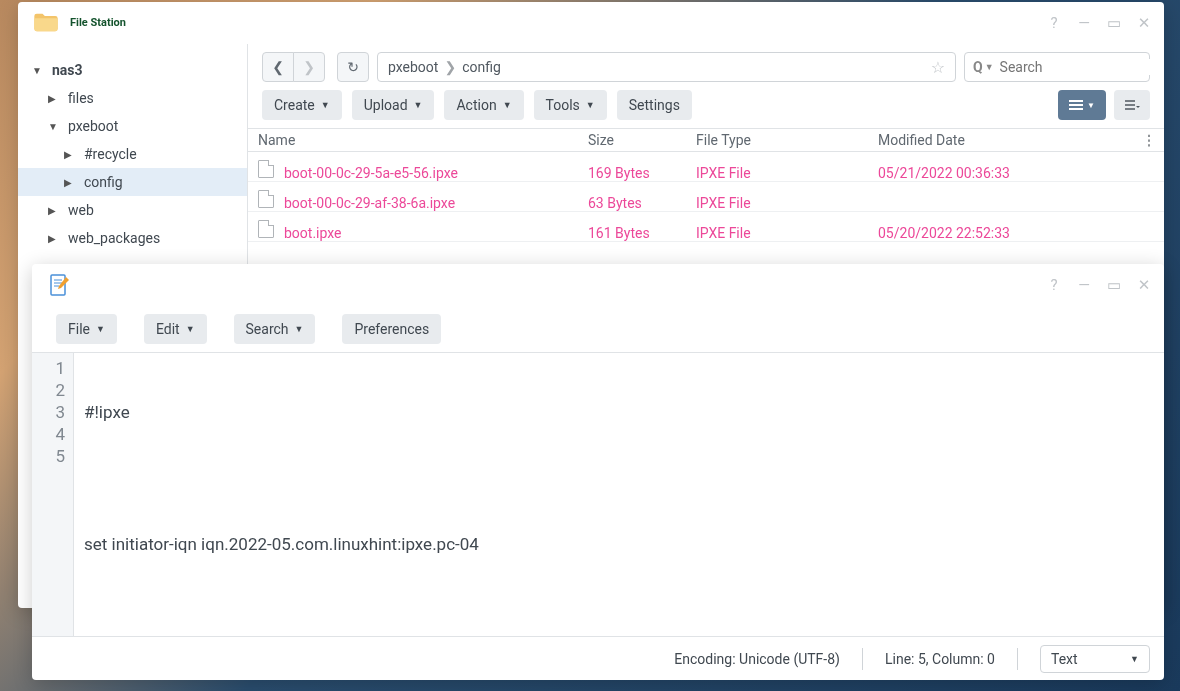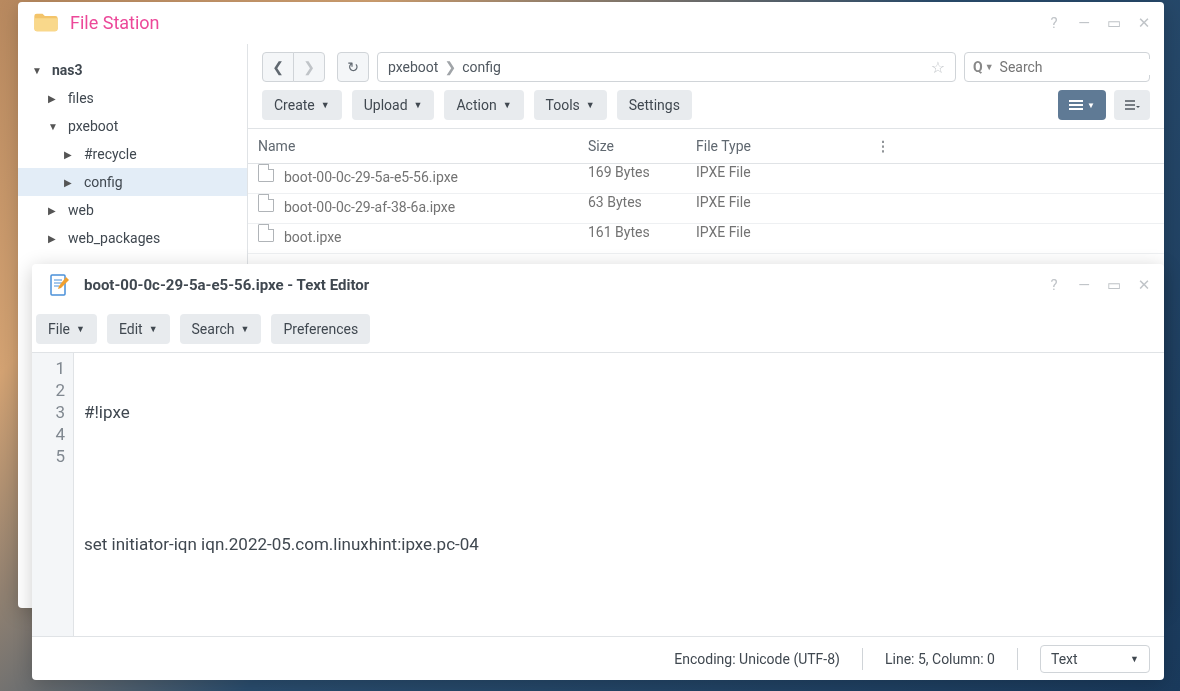--- a/index.html
+++ b/index.html
@@ -2,21 +2,21 @@
 <html><head>
 <meta charset="utf-8">
 <style>
 *{margin:0;padding:0;box-sizing:border-box;font-family:-apple-system,BlinkMacSystemFont,"Segoe UI",Roboto,Helvetica,Arial,sans-serif}
 body{background:linear-gradient(135deg,#b8895f 0%,#d4a373 20%,#2a4d6e 50%,#1a3a5c 100%);width:1180px;height:691px;position:relative;overflow:hidden;font-size:14px;color:#404850}
 .window{background:#fff;border-radius:4px;box-shadow:0 4px 20px rgba(0,0,0,0.2);position:absolute}
 .win1{left:18px;top:2px;width:1146px;height:606px;display:flex;flex-direction:column}
 .titlebar{display:flex;align-items:center;height:42px;padding:0 12px;border-bottom:1px solid transparent}
 .tb-icon{width:32px;height:32px;margin-right:8px;display:flex;align-items:center;justify-content:center}
 .folder-ic svg{width:28px;height:28px}
-.tb-title{font-weight:400;color:#ec4899;font-size:18px;flex:1}
+.tb-title{font-weight:700;color:#14532d;font-size:11px;flex:1}
 .tb-ctl{display:flex;gap:14px;color:#c0c4c8}
 .tb-ctl span{cursor:pointer;font-size:15px;width:16px;text-align:center}
 .main1{display:flex;flex:1;overflow:hidden}
 .sidebar{width:230px;border-right:1px solid #e0e3e6;padding:8px 0;overflow:auto}
 .tree-item{display:flex;align-items:center;height:28px;padding:0 8px;cursor:pointer;color:#404850}
 .tree-item.lvl0{padding-left:14px;margin-top:4px}
 .tree-item.lvl1{padding-left:30px}
 .tree-item.lvl2{padding-left:46px}
 .tree-item.lvl0 .label{font-weight:700}
 .tree-item.selected{background:#e3edf7}
@@ -35,34 +35,34 @@
 .search .caret{font-size:9px;margin-left:-4px}
 .toolbar2{display:flex;align-items:center;padding:0 14px 8px;gap:10px}
 .btn{height:30px;padding:0 12px;background:#e8ebee;border:none;border-radius:4px;color:#404850;font-size:14px;cursor:pointer;display:flex;align-items:center;gap:4px}
 .btn .caret{font-size:9px;margin-left:2px}
 .spacer{flex:1}
 .view-btns{display:flex;gap:8px}
 .view-btn{height:30px;width:36px;background:#e8ebee;border-radius:4px;display:flex;align-items:center;justify-content:center;cursor:pointer}
 .view-btn.wide{width:48px;background:#5f7a95;color:#fff}
 .view-btn.wide .caret{font-size:8px;margin-left:4px;color:#fff}
 .table{flex:1;overflow:auto}
-.thead{display:flex;border-top:1px solid #e0e3e6;border-bottom:1px solid #e0e3e6;height:36px;align-items:center;color:#606870;font-weight:400}
+.thead{display:flex;border-top:1px solid #e0e3e6;border-bottom:1px solid #e0e3e6;height:24px;align-items:center;color:#606870;font-weight:400}
 .th,.td{padding:0 10px}
 .col-n{flex:0 0 330px}
 .col-s{flex:0 0 108px}
 .col-t{flex:0 0 182px}
 .col-m{flex:1}
 .th-more{width:30px;text-align:center;color:#909498;cursor:pointer;font-weight:700}
-.trow{display:flex;height:30px;align-items:flex-start;border-bottom:1px solid #eef0f2;color:#737373}
+.trow{display:flex;height:30px;align-items:flex-end;border-bottom:1px solid #eef0f2;color:#ec4899}
 .fic{display:inline-block;width:16px;height:18px;border:1px solid #b0b4b8;border-radius:1px;margin-right:10px;position:relative;background:#fff}
 .fic::after{content:"";position:absolute;right:-1px;top:-1px;width:5px;height:5px;background:#fff;border-left:1px solid #b0b4b8;border-bottom:1px solid #b0b4b8}
 
 .win2{left:32px;top:264px;width:1132px;height:416px;display:flex;flex-direction:column}
 .tb-icon2 svg{width:24px;height:24px}
-.toolbar3{display:flex;align-items:center;padding:8px 4px;gap:10px;border-bottom:1px solid #e0e3e6}
+.toolbar3{display:flex;align-items:center;padding:8px 24px;gap:27px;border-bottom:1px solid #e0e3e6}
 .editor{flex:1;display:flex;overflow:auto;font-family:Menlo,Consolas,monospace;font-size:17px}
 .gutter{width:42px;background:#f4f6f8;border-right:1px solid #e0e3e6;text-align:right;padding:4px 8px 4px 0;color:#808890;line-height:22px}
 .code{flex:1;padding:4px 0 4px 10px;line-height:22px;white-space:pre}
 .code .line{height:22px}
 .statusbar{height:44px;border-top:1px solid #e0e3e6;display:flex;align-items:center;justify-content:flex-end;padding:0 14px;gap:22px;color:#404850}
 .statusbar .sep{border-left:1px solid #d0d4d8;height:22px}
 .mode-sel{width:110px;height:28px;border:1px solid #d0d4d8;border-radius:4px;display:flex;align-items:center;padding:0 10px;justify-content:space-between}
 .mode-sel .caret{font-size:9px}
 .list-ic{display:inline-flex;flex-direction:column;gap:2px}
 .list-ic span{width:14px;height:2px;background:#fff;display:block}
@@ -171,52 +171,54 @@
                 <path fill="#505860" d="M14 1v9l-2-2h4l-2 2"></path>
               </svg>
           </div>
         </div>
       </div>
       <div class="table">
         <div class="thead">
           <div class="th col-n">Name</div>
           <div class="th col-s">Size</div>
           <div class="th col-t">File Type</div>
+          <div class="th col-m">Modified Date</div>
           <div class="th-more">⋮</div>
         </div>
         <div class="trow">
           <div class="td col-n"><span class="fic"></span><span>boot-00-0c-29-5a-e5-56.ipxe</span></div>
           <div class="td col-s">169 Bytes</div>
           <div class="td col-t">IPXE File</div>
+          <div class="td col-m">05/21/2022 00:36:33</div>
         </div>
         <div class="trow">
           <div class="td col-n"><span class="fic"></span><span>boot-00-0c-29-af-38-6a.ipxe</span></div>
           <div class="td col-s">63 Bytes</div>
           <div class="td col-t">IPXE File</div>
         </div>
         <div class="trow">
           <div class="td col-n"><span class="fic"></span><span>boot.ipxe</span></div>
           <div class="td col-s">161 Bytes</div>
           <div class="td col-t">IPXE File</div>
+          <div class="td col-m">05/20/2022 22:52:33</div>
         </div>
       </div>
     </div>
   </div>
 </div>
 
 <div class="window win2">
   <div class="titlebar">
     <div class="tb-icon tb-icon2">
       <svg viewBox="0 0 24 24">
           <rect x="3" y="2" width="14" height="20" rx="1" fill="#fff" stroke="#4a90d9" stroke-width="1.5"></rect>
           <path stroke="#4a90d9" d="M6 7h8M6 10h8M6 13h5"></path>
           <path fill="#f0a030" d="M18 4l3 3-8 8-3 1 1-3 7-9z"></path>
         </svg>
     </div>
-    <div class="tb-title2">boot-00-0c-29-5a-e5-56.ipxe - Text Editor</div>
     <div class="spacer"></div>
     <div class="tb-ctl">
       <span>?</span>
       <span>—</span>
       <span>▭</span>
       <span>✕</span>
     </div>
   </div>
   <div class="toolbar3">
     <button class="btn">

